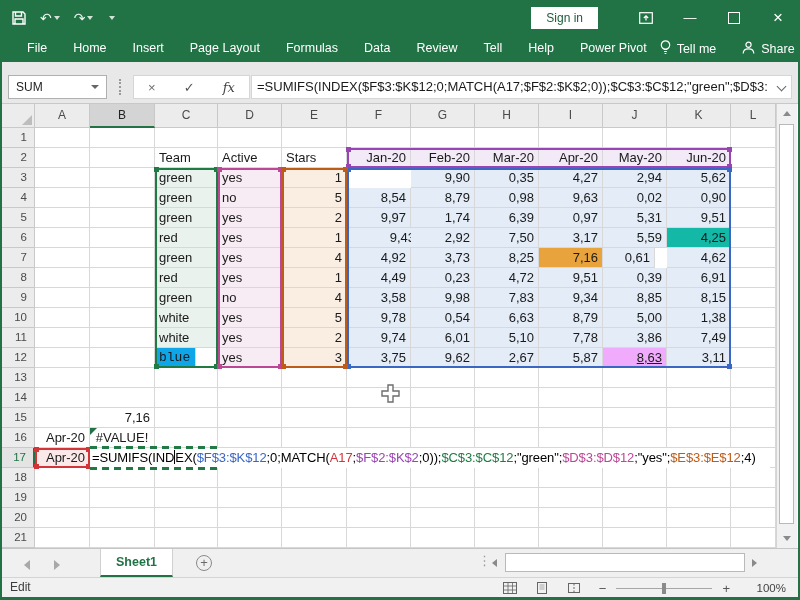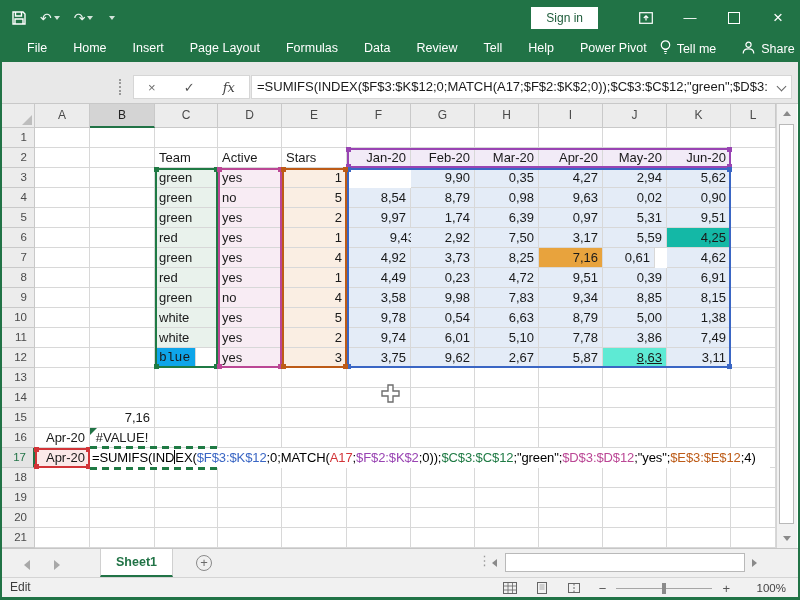--- a/index.html
+++ b/index.html
@@ -156,20 +156,24 @@
       <svg width="13" height="13" viewBox="0 0 13 13">
           <circle cx="6.5" cy="3.8" r="2.6" fill="none" stroke="#fff" stroke-width="1.2"></circle>
           <path d="M1.2 12.5 c0-3 2.4-4.6 5.3-4.6 s5.3 1.6 5.3 4.6" fill="none" stroke="#fff" stroke-width="1.2"></path>
         </svg>
     </span>
     <span>Share</span>
   </div>
 </div>
 
 <div id="formulabar">
+  <div class="namebox">
+    <span>SUM</span>
+    <span class="nb-arrow"></span>
+  </div>
   <div class="grip"></div>
   <div class="fb-buttons">
     <span class="fbtn">×</span>
     <span class="fbtn check">✓</span>
     <span class="fbtn fx">fx</span>
   </div>
   <div class="fb-field">
     <span>=SUMIFS(INDEX($F$3:$K$12;0;MATCH(A17;$F$2:$K$2;0));$C$3:$C$12;"green";$D$3:</span>
     <span class="fb-chevron"></span>
   </div>
@@ -338,21 +342,21 @@
       <div class="rh" style="left: 0px; top: 244px; width: 35px; height: 20px;">12</div>
       <div class="cell" style="left: 35px; top: 244px; width: 55px; height: 20px;"></div>
       <div class="cell" style="left: 90px; top: 244px; width: 65px; height: 20px;"></div>
       <div class="cell" style="left: 155px; top: 244px; width: 41px; height: 20px; background: #0ea5e9; font-family: Liberation Mono, monospace;">blue</div>
       <div class="cell" style="left: 218px; top: 244px; width: 64px; height: 20px; background: rgb(248, 236, 244);">yes</div>
       <div class="cell ar" style="left: 282px; top: 244px; width: 65px; height: 20px; background: rgb(250, 238, 227);">3</div>
       <div class="cell ar" style="left: 347px; top: 244px; width: 64px; height: 20px; background: rgb(228, 236, 247);">3,75</div>
       <div class="cell ar" style="left: 411px; top: 244px; width: 64px; height: 20px; background: rgb(228, 236, 247);">9,62</div>
       <div class="cell ar" style="left: 475px; top: 244px; width: 64px; height: 20px; background: rgb(228, 236, 247);">2,67</div>
       <div class="cell ar" style="left: 539px; top: 244px; width: 64px; height: 20px; background: rgb(228, 236, 247);">5,87</div>
-      <div class="cell ar" style="left: 603px; top: 244px; width: 64px; height: 20px; background: #5eead4; text-decoration: underline;">8,63</div>
+      <div class="cell ar" style="left: 603px; top: 244px; width: 64px; height: 20px; background: #f0abfc; text-decoration: underline;">8,63</div>
       <div class="cell ar" style="left: 667px; top: 244px; width: 64px; height: 20px; background: rgb(228, 236, 247);">3,11</div>
       <div class="cell" style="left: 731px; top: 244px; width: 45px; height: 20px;"></div>
       <div class="rh" style="left: 0px; top: 264px; width: 35px; height: 20px;">13</div>
       <div class="cell" style="left: 35px; top: 264px; width: 55px; height: 20px;"></div>
       <div class="cell" style="left: 90px; top: 264px; width: 65px; height: 20px;"></div>
       <div class="cell" style="left: 155px; top: 264px; width: 63px; height: 20px;"></div>
       <div class="cell" style="left: 218px; top: 264px; width: 64px; height: 20px;"></div>
       <div class="cell" style="left: 282px; top: 264px; width: 65px; height: 20px;"></div>
       <div class="cell" style="left: 347px; top: 264px; width: 64px; height: 20px;"></div>
       <div class="cell" style="left: 411px; top: 264px; width: 64px; height: 20px;"></div>

